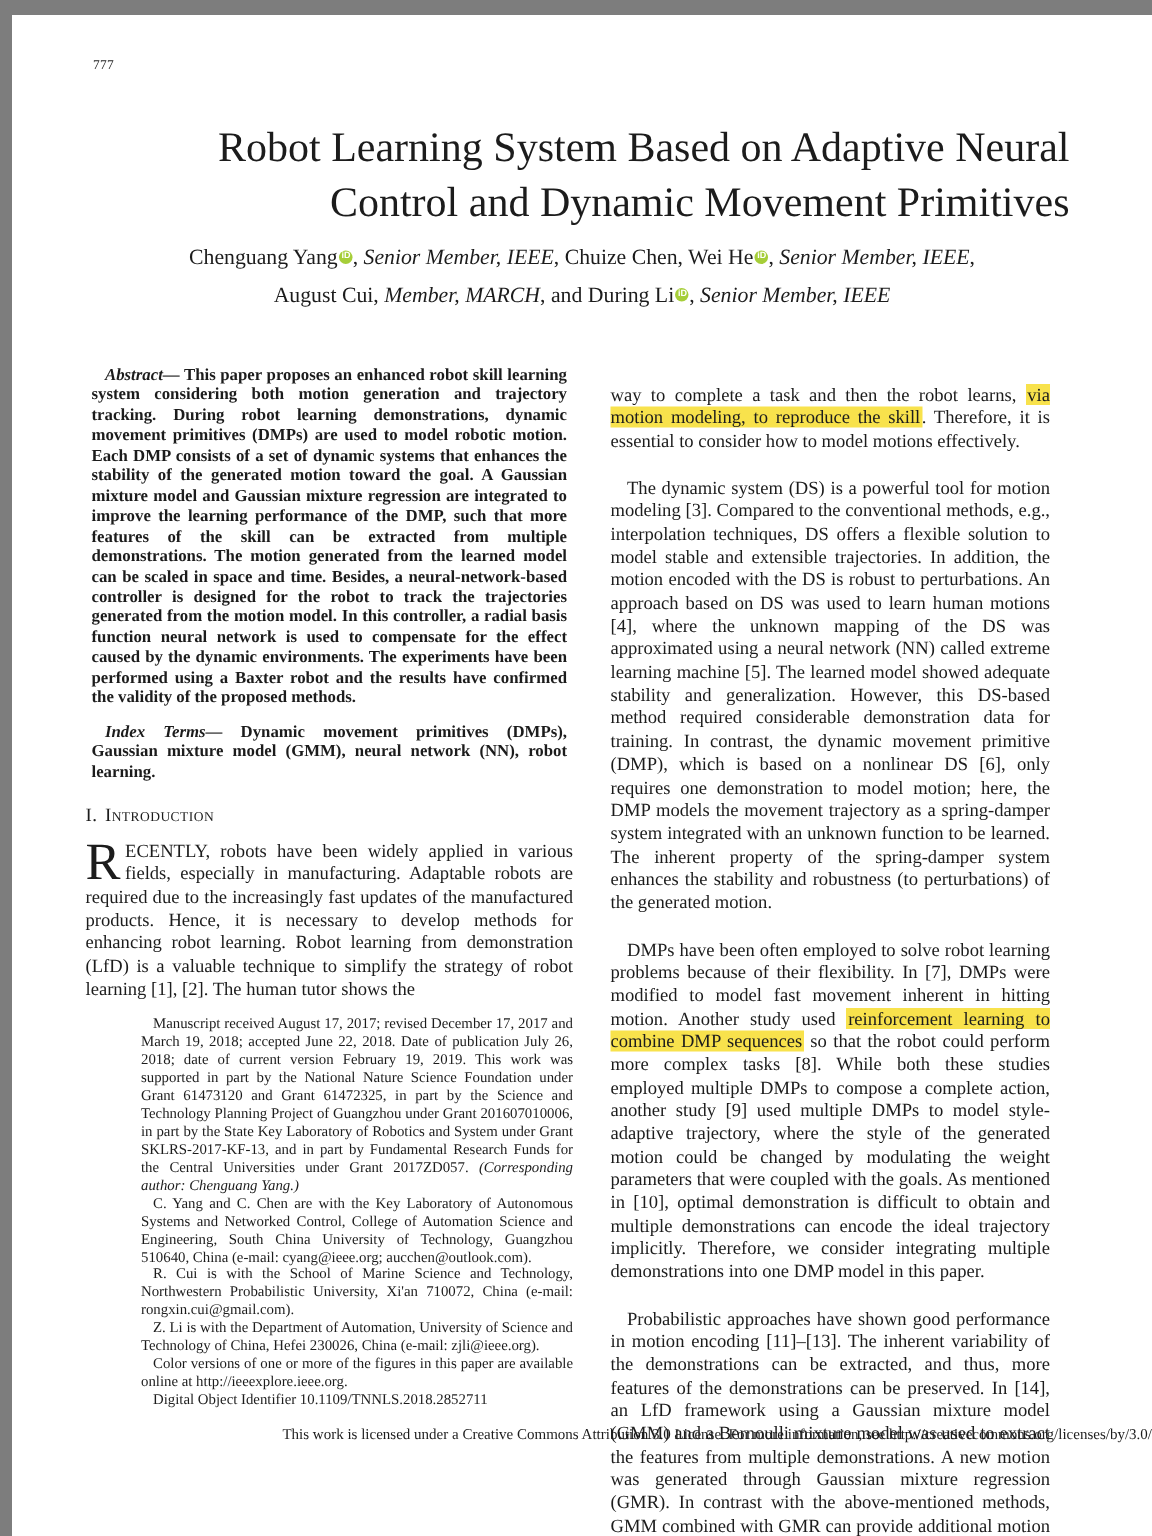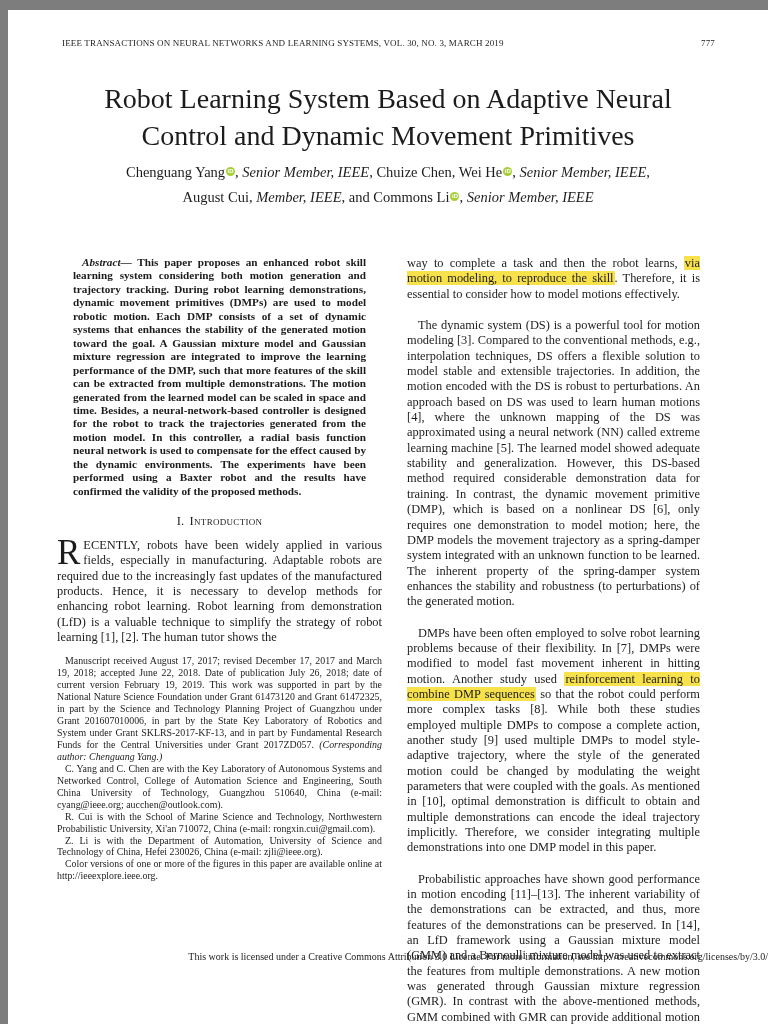--- a/index.html
+++ b/index.html
@@ -16,60 +16,60 @@
     background: #ffffff;
     color: #1c1c1c;
   }
   .running-header {
     position: absolute; top: 28px; left: 54px; right: 53px;
     display: flex; justify-content: space-between;
     font-size: 9px; letter-spacing: 0.15px;
   }
   .title {
     position: absolute; top: 70px; left: 55px; right: 55px;
-    margin: 0; text-align: center;
+    margin: 0; text-align: right;
     font-size: 28px; line-height: 37px; font-weight: normal;
   }
   .authors-block {
     position: absolute; top: 150px; left: 30px; right: 30px;
     text-align: center; font-size: 14.5px; line-height: 25px;
   }
   .it { font-style: italic; }
   .orcid {
     display: inline-block; width: 9px; height: 9px; border-radius: 50%;
     color: #fff; font-size: 6px; line-height: 9px; text-align: center;
     vertical-align: 4px; margin-left: 1px;
     font-family: "Liberation Sans", sans-serif; font-weight: bold;
   }
   .columns {
     position: absolute; top: 230px; left: 49px;
     display: flex; gap: 9px;
   }
   .col { width: 325px; }
   .abstract, .idxterms {
     font-weight: bold; font-size: 11.2px; line-height: 13.45px;
-    text-align: justify; margin: 16px; text-indent: 9px;
+    text-align: justify; margin: 4px; text-indent: 9px;
   }
   .idxterms { margin-top: 9px; }
   .lbl { font-style: italic; }
   .section-heading {
-    font-size: 12.6px; font-weight: normal; text-align: center;
+    font-size: 12.6px; font-weight: normal; 
     margin: 14px 0 9px 0; letter-spacing: 0.3px;
   }
   .section-heading .num { margin-right: 5px; }
   .sc { font-variant: small-caps; }
   .intro-para {
     font-size: 12.4px; line-height: 15.3px;
     text-align: justify; margin: 0;
   }
   .dropcap {
     float: left; font-size: 35px; line-height: 28px;
     padding: 1px 3px 0 0;
   }
-  .footnotes { margin-top: 10px; }
+  .footnotes { margin-top: 10px; margin-left: 37px; }
   .fnote {
     font-size: 9.9px; line-height: 11.95px;
     text-align: justify; margin: 0; text-indent: 8px;
   }
   .body-para {
     font-size: 12.4px; line-height: 15.35px;
     text-align: justify; margin: 16px;
   }
   .body-para.indent { text-indent: 11px; }
   .hl { padding: 0 1px; }
@@ -77,47 +77,48 @@
     position: absolute; top: 941px; left: 0; right: 0;
     text-align: right; font-size: 10px;
   }
 </style>
 </head>
 <body>
 
 <div class="page">
 
   <div class="running-header">
-    <span>IEEE TRANSACTIONS ON NEURAL NETWORKS AND LEARNING SYSTEMS, VOL. 30, NO. 3, MARCH 2019</span>
     <span>777</span>
   </div>
 
   <h1 class="title">Robot Learning System Based on Adaptive Neural Control and Dynamic Movement Primitives</h1>
 
   <div class="authors-block">
     <div><span>Chenguang Yang</span><span class="orcid" style="background: rgb(166, 206, 57);">iD</span><span>, </span><span class="it">Senior Member, IEEE</span><span>, Chuize Chen, Wei He</span><span class="orcid" style="background: rgb(166, 206, 57);">iD</span><span>, </span><span class="it">Senior Member, IEEE</span><span>,</span></div>
-    <div><span>August Cui, </span><span class="it">Member, IEEE</span><span>, and Commons Li</span><span class="orcid" style="background: rgb(166, 206, 57);">iD</span><span>, </span><span class="it">Senior Member, IEEE</span></div>
+    <div><span>August Cui, </span><span class="it">Member, MARCH</span><span>, and During Li</span><span class="orcid" style="background: rgb(166, 206, 57);">iD</span><span>, </span><span class="it">Senior Member, IEEE</span></div>
   </div>
 
   <div class="columns">
 
     <div class="col">
       <p class="abstract"><span class="lbl">Abstract</span><span>— </span><span>This paper proposes an enhanced robot skill learning system considering both motion generation and trajectory tracking. During robot learning demonstrations, dynamic movement primitives (DMPs) are used to model robotic motion. Each DMP consists of a set of dynamic systems that enhances the stability of the generated motion toward the goal. A Gaussian mixture model and Gaussian mixture regression are integrated to improve the learning performance of the DMP, such that more features of the skill can be extracted from multiple demonstrations. The motion generated from the learned model can be scaled in space and time. Besides, a neural-network-based controller is designed for the robot to track the trajectories generated from the motion model. In this controller, a radial basis function neural network is used to compensate for the effect caused by the dynamic environments. The experiments have been performed using a Baxter robot and the results have confirmed the validity of the proposed methods.</span></p>
 
+      <p class="idxterms"><span class="lbl">Index Terms</span><span>— </span><span>Dynamic movement primitives (DMPs), Gaussian mixture model (GMM), neural network (NN), robot learning.</span></p>
 
       <h2 class="section-heading"><span class="num">I.</span><span class="sc">Introduction</span></h2>
 
       <p class="intro-para"><span class="dropcap">R</span><span>ECENTLY,</span><span> robots have been widely applied in various fields, especially in manufacturing. Adaptable robots are required due to the increasingly fast updates of the manufactured products. Hence, it is necessary to develop methods for enhancing robot learning. Robot learning from demonstration (LfD) is a valuable technique to simplify the strategy of robot learning [1], [2]. The human tutor shows the</span></p>
 
       <div class="footnotes">
           <p class="fnote"><span>Manuscript received August 17, 2017; revised December 17, 2017 and March 19, 2018; accepted June 22, 2018. Date of publication July 26, 2018; date of current version February 19, 2019. This work was supported in part by the National Nature Science Foundation under Grant 61473120 and Grant 61472325, in part by the Science and Technology Planning Project of Guangzhou under Grant 201607010006, in part by the State Key Laboratory of Robotics and System under Grant SKLRS-2017-KF-13, and in part by Fundamental Research Funds for the Central Universities under Grant 2017ZD057. </span><span class="it">(Corresponding author: Chenguang Yang.)</span></p>
           <p class="fnote"><span>C. Yang and C. Chen are with the Key Laboratory of Autonomous Systems and Networked Control, College of Automation Science and Engineering, South China University of Technology, Guangzhou 510640, China (e-mail: cyang@ieee.org; aucchen@outlook.com).</span></p>
           <p class="fnote"><span>R. Cui is with the School of Marine Science and Technology, Northwestern Probabilistic University, Xi'an 710072, China (e-mail: rongxin.cui@gmail.com).</span></p>
           <p class="fnote"><span>Z. Li is with the Department of Automation, University of Science and Technology of China, Hefei 230026, China (e-mail: zjli@ieee.org).</span></p>
           <p class="fnote"><span>Color versions of one or more of the figures in this paper are available online at http://ieeexplore.ieee.org.</span></p>
+          <p class="fnote"><span>Digital Object Identifier 10.1109/TNNLS.2018.2852711</span></p>
         </div>
     </div>
 
     <div class="col">
         <p class="body-para"><span>way to complete a task and then the robot learns, </span><span class="hl" style="background: rgb(248, 226, 76);">via motion modeling, to reproduce the skill</span><span>. Therefore, it is essential to consider how to model motions effectively.</span></p>
         <p class="body-para indent"><span>The dynamic system (DS) is a powerful tool for motion modeling [3]. Compared to the conventional methods, e.g., interpolation techniques, DS offers a flexible solution to model stable and extensible trajectories. In addition, the motion encoded with the DS is robust to perturbations. An approach based on DS was used to learn human motions [4], where the unknown mapping of the DS was approximated using a neural network (NN) called extreme learning machine [5]. The learned model showed adequate stability and generalization. However, this DS-based method required considerable demonstration data for training. In contrast, the dynamic movement primitive (DMP), which is based on a nonlinear DS [6], only requires one demonstration to model motion; here, the DMP models the movement trajectory as a spring-damper system integrated with an unknown function to be learned. The inherent property of the spring-damper system enhances the stability and robustness (to perturbations) of the generated motion.</span></p>
         <p class="body-para indent"><span>DMPs have been often employed to solve robot learning problems because of their flexibility. In [7], DMPs were modified to model fast movement inherent in hitting motion. Another study used </span><span class="hl" style="background: rgb(248, 226, 76);">reinforcement learning to combine DMP sequences</span><span> so that the robot could perform more complex tasks [8]. While both these studies employed multiple DMPs to compose a complete action, another study [9] used multiple DMPs to model style-adaptive trajectory, where the style of the generated motion could be changed by modulating the weight parameters that were coupled with the goals. As mentioned in [10], optimal demonstration is difficult to obtain and multiple demonstrations can encode the ideal trajectory implicitly. Therefore, we consider integrating multiple demonstrations into one DMP model in this paper.</span></p>
         <p class="body-para indent"><span>Probabilistic approaches have shown good performance in motion encoding [11]–[13]. The inherent variability of the demonstrations can be extracted, and thus, more features of the demonstrations can be preserved. In [14], an LfD framework using a Gaussian mixture model (GMM) and a Bernoulli mixture model was used to extract the features from multiple demonstrations. A new motion was generated through Gaussian mixture regression (GMR). In contrast with the above-mentioned methods, GMM combined with GMR can provide additional motion information for robots when</span></p>
       </div>
 

